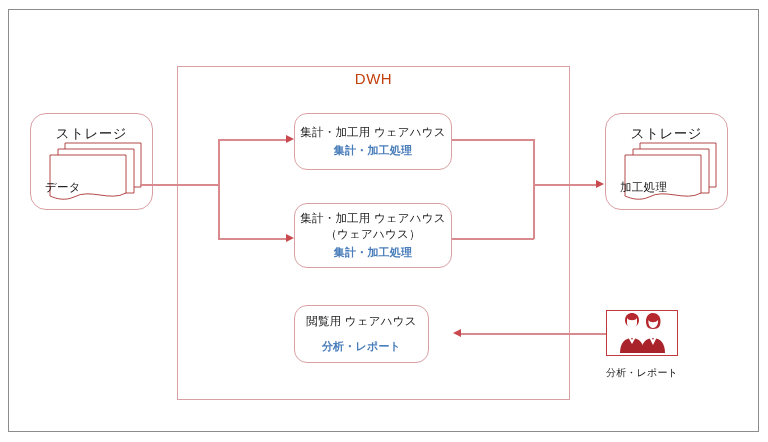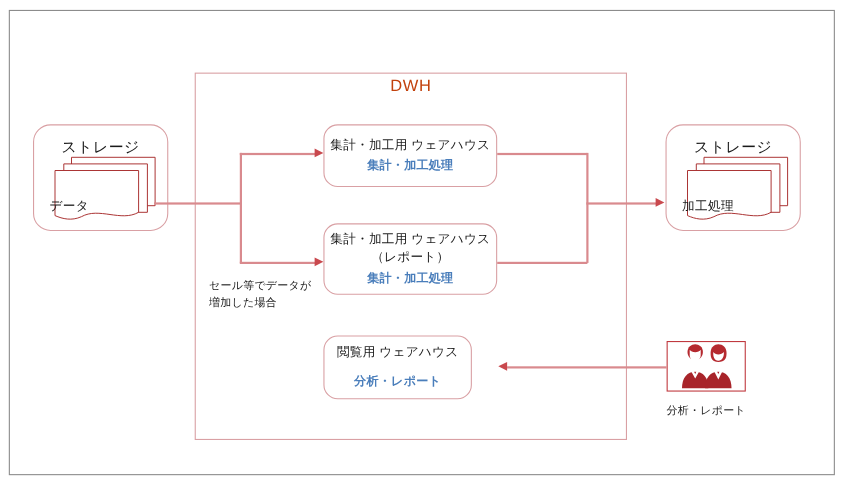--- a/index.html
+++ b/index.html
@@ -197,21 +197,21 @@
   <div class="hline" style="left:218px; top:238px; width:70px;"></div>
   <div class="arrow-right" style="left:286px; top:234px;"></div>
 
   <div class="wh-box" style="left:294px; top:113px; width:158px; height:57px;">
     <div class="wh-title">集計・加工用 ウェアハウス</div>
     <div class="wh-sub">集計・加工処理</div>
   </div>
 
   <div class="wh-box" style="left:294px; top:203px; width:158px; height:65px;">
     <div class="wh-title">集計・加工用 ウェアハウス</div>
-    <div class="wh-title">（レポート）</div>
+    <div class="wh-title">（ウェアハウス）</div>
     <div class="wh-sub">集計・加工処理</div>
   </div>
 
   <div class="wh-box" style="left:294px; top:305px; width:135px; height:58px;">
     <div class="wh-title">閲覧用 ウェアハウス</div>
     <div class="wh-sub" style="margin-top:9px;">分析・レポート</div>
   </div>
 
   <div class="hline" style="left:452px; top:139px; width:82px;"></div>
 
@@ -234,18 +234,14 @@
       <path d="M21,26 L25,33 L29,26 L27,25 L25,29 L23,25 Z" fill="#ffffff"></path>
 
       <path d="M39,10 C39,4.5 42.5,2 46,2 C50,2 53.5,5 53.5,10 C53.5,15 52,18 46,18 C40.5,18 39,15 39,10 Z" fill="#b5292f"></path>
       <path d="M41.5,9 C43,12 49,12 51,9 C51.5,13 49.5,17 46,17 C42.5,17 41,13 41.5,9 Z" fill="#ffffff"></path>
       <path d="M34,42 C34,32 39,27 46,27 C53,27 58,32 58,42 Z" fill="#a8242a"></path>
       <path d="M42,26 L46,34 L50,26 L48,25 L46,29 L44,25 Z" fill="#ffffff"></path>
     </svg>
   </div>
   <div id="people-caption" style="left:598px; top:366px; width:88px;">分析・レポート</div>
 
-  <div class="note" style="left:190px; top:253px;">
-    <div>セール等でデータが</div>
-    <div>増加した場合</div>
-  </div>
 
 </div>
 
 </body></html>

